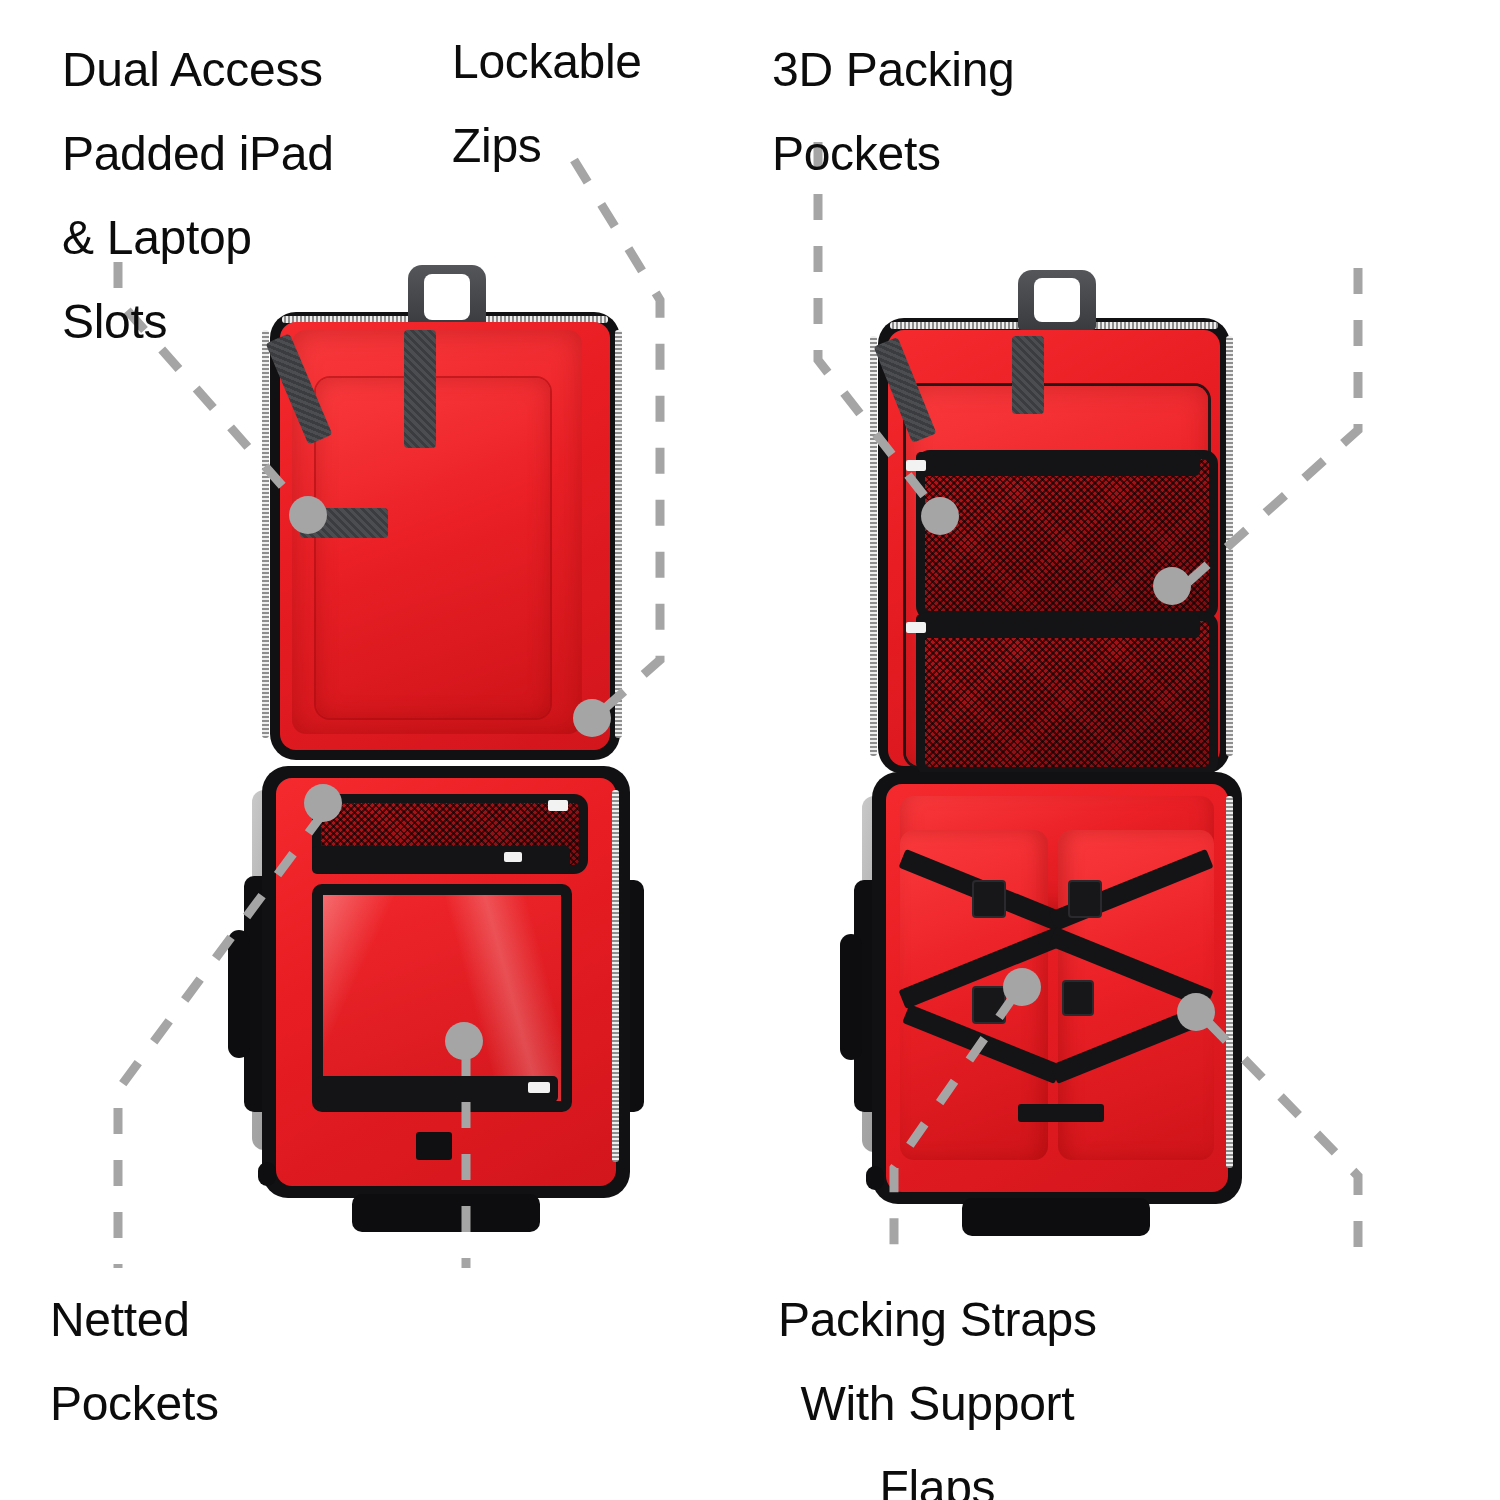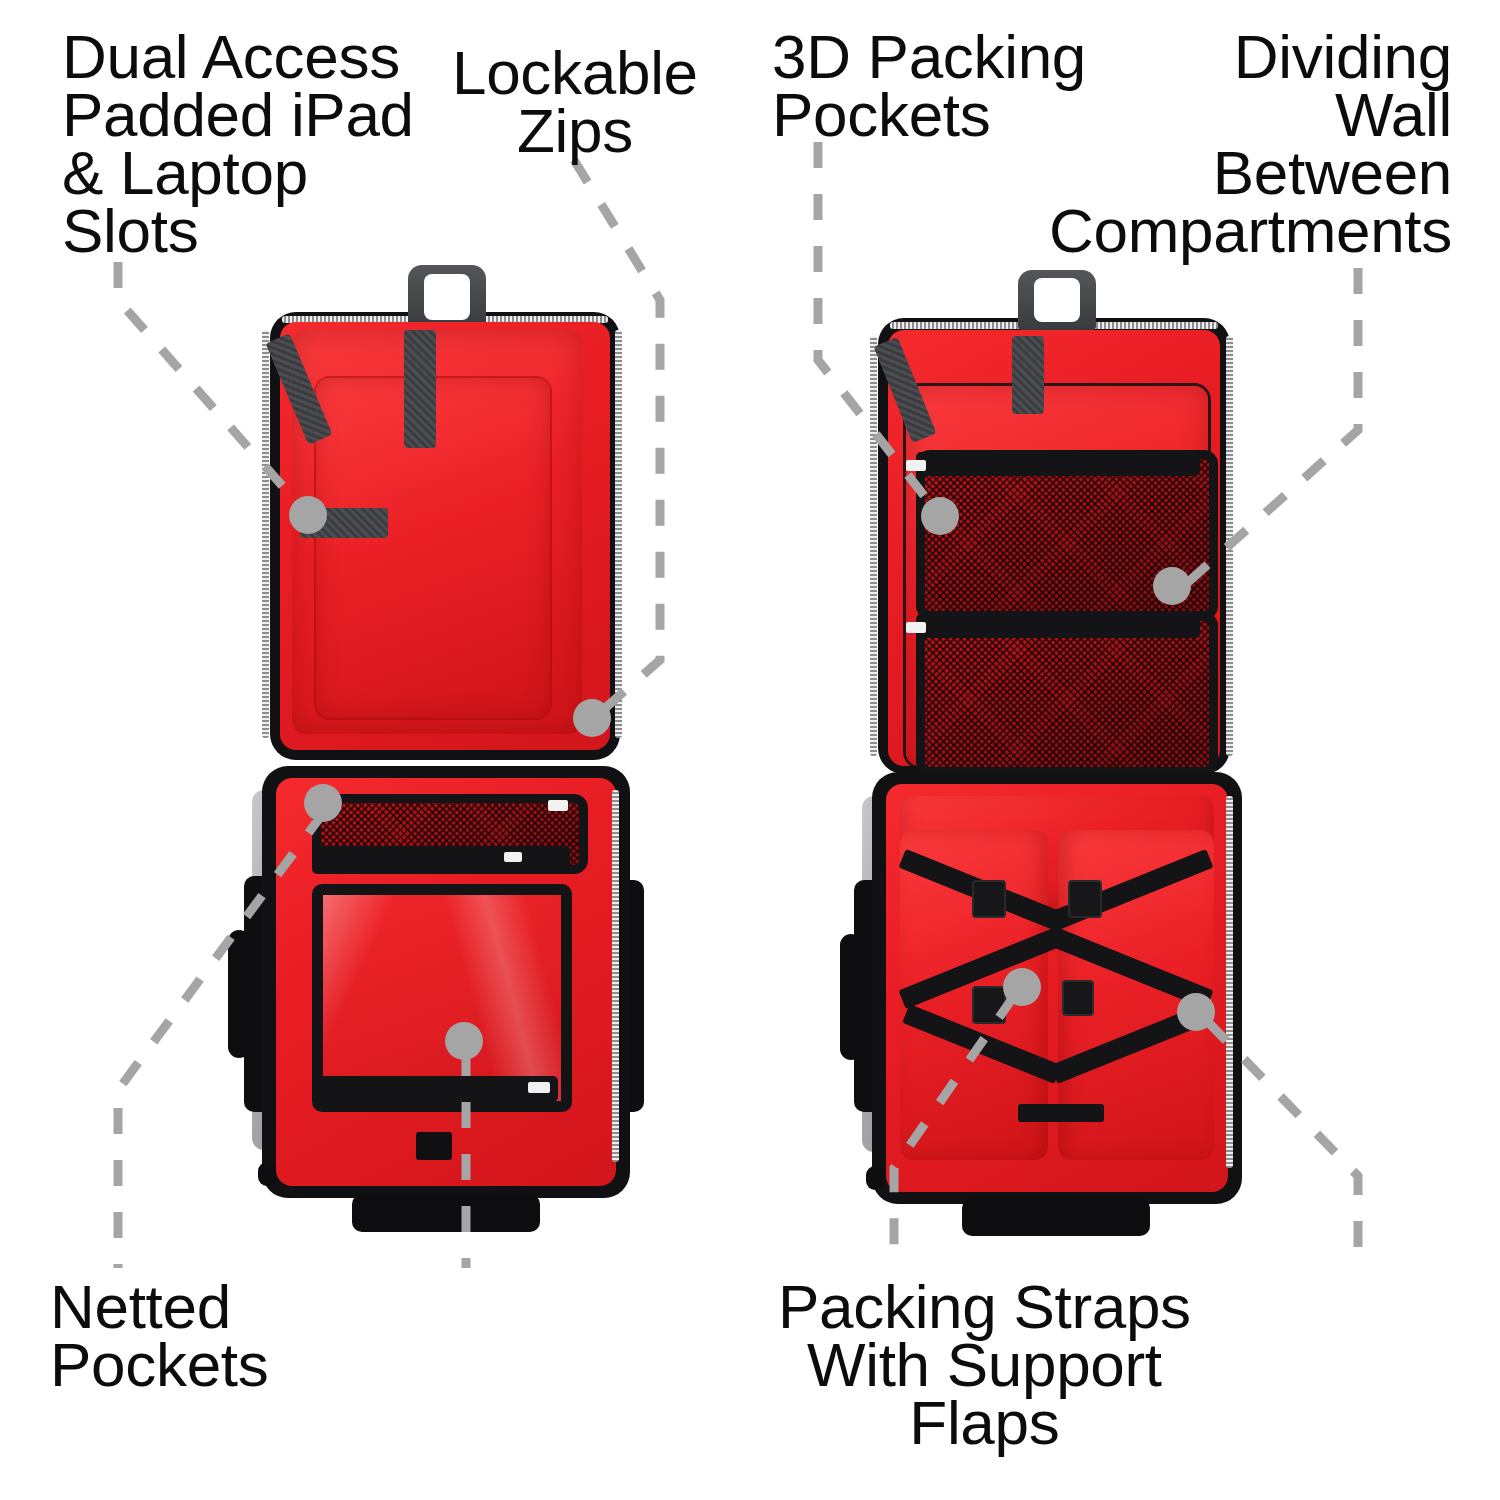--- a/index.html
+++ b/index.html
@@ -2,24 +2,24 @@
 <html><head>
 <meta charset="utf-8">
 <style>
   html,body{margin:0;padding:0;background:#ffffff;}
   body{width:1500px;height:1500px;position:relative;overflow:hidden;
        font-family:"Liberation Sans","DejaVu Sans",sans-serif;}
 
   .stage{position:absolute;inset:0;}
 
   
-  .label{position:absolute;color:#0c0c0c;font-size:62px;line-height:58px;
+  .label{position:absolute;color:#0c0c0c;font-size:48px;line-height:84px;
          font-weight:500;letter-spacing:-0.3px;white-space:pre-line;}
   .lbl-tl{left:62px;top:28px;text-align:left;}
-  .lbl-tml{left:452px;top:44px;text-align:center;}
+  .lbl-tml{left:452px;top:20px;text-align:left;}
   .lbl-tmr{left:772px;top:28px;text-align:left;}
   .lbl-tr{right:48px;top:28px;text-align:right;}
   .lbl-bl{left:50px;top:1278px;text-align:left;}
   .lbl-bml{left:362px;top:1278px;text-align:left;}
   .lbl-bmr{left:778px;top:1278px;text-align:center;}
   .lbl-br{right:48px;top:1278px;text-align:right;}
 
   
   .leaders{position:absolute;inset:0;pointer-events:none;}
   .dot{position:absolute;width:38px;height:38px;border-radius:50%;
@@ -204,23 +204,19 @@
   <div class="dot" style="left:1177px;top:993px;"></div>
 
   <div class="label lbl-tl">Dual Access
 Padded iPad
 &amp; Laptop
 Slots</div>
   <div class="label lbl-tml">Lockable
 Zips</div>
   <div class="label lbl-tmr">3D Packing
 Pockets</div>
-  <div class="label lbl-tr">Dividing
-Wall
-Between
-Compartments</div>
   <div class="label lbl-bl">Netted
 Pockets</div>
   <div class="label lbl-bmr">Packing Straps
 With Support
 Flaps</div>
 
 </div>
 
 </body></html>

